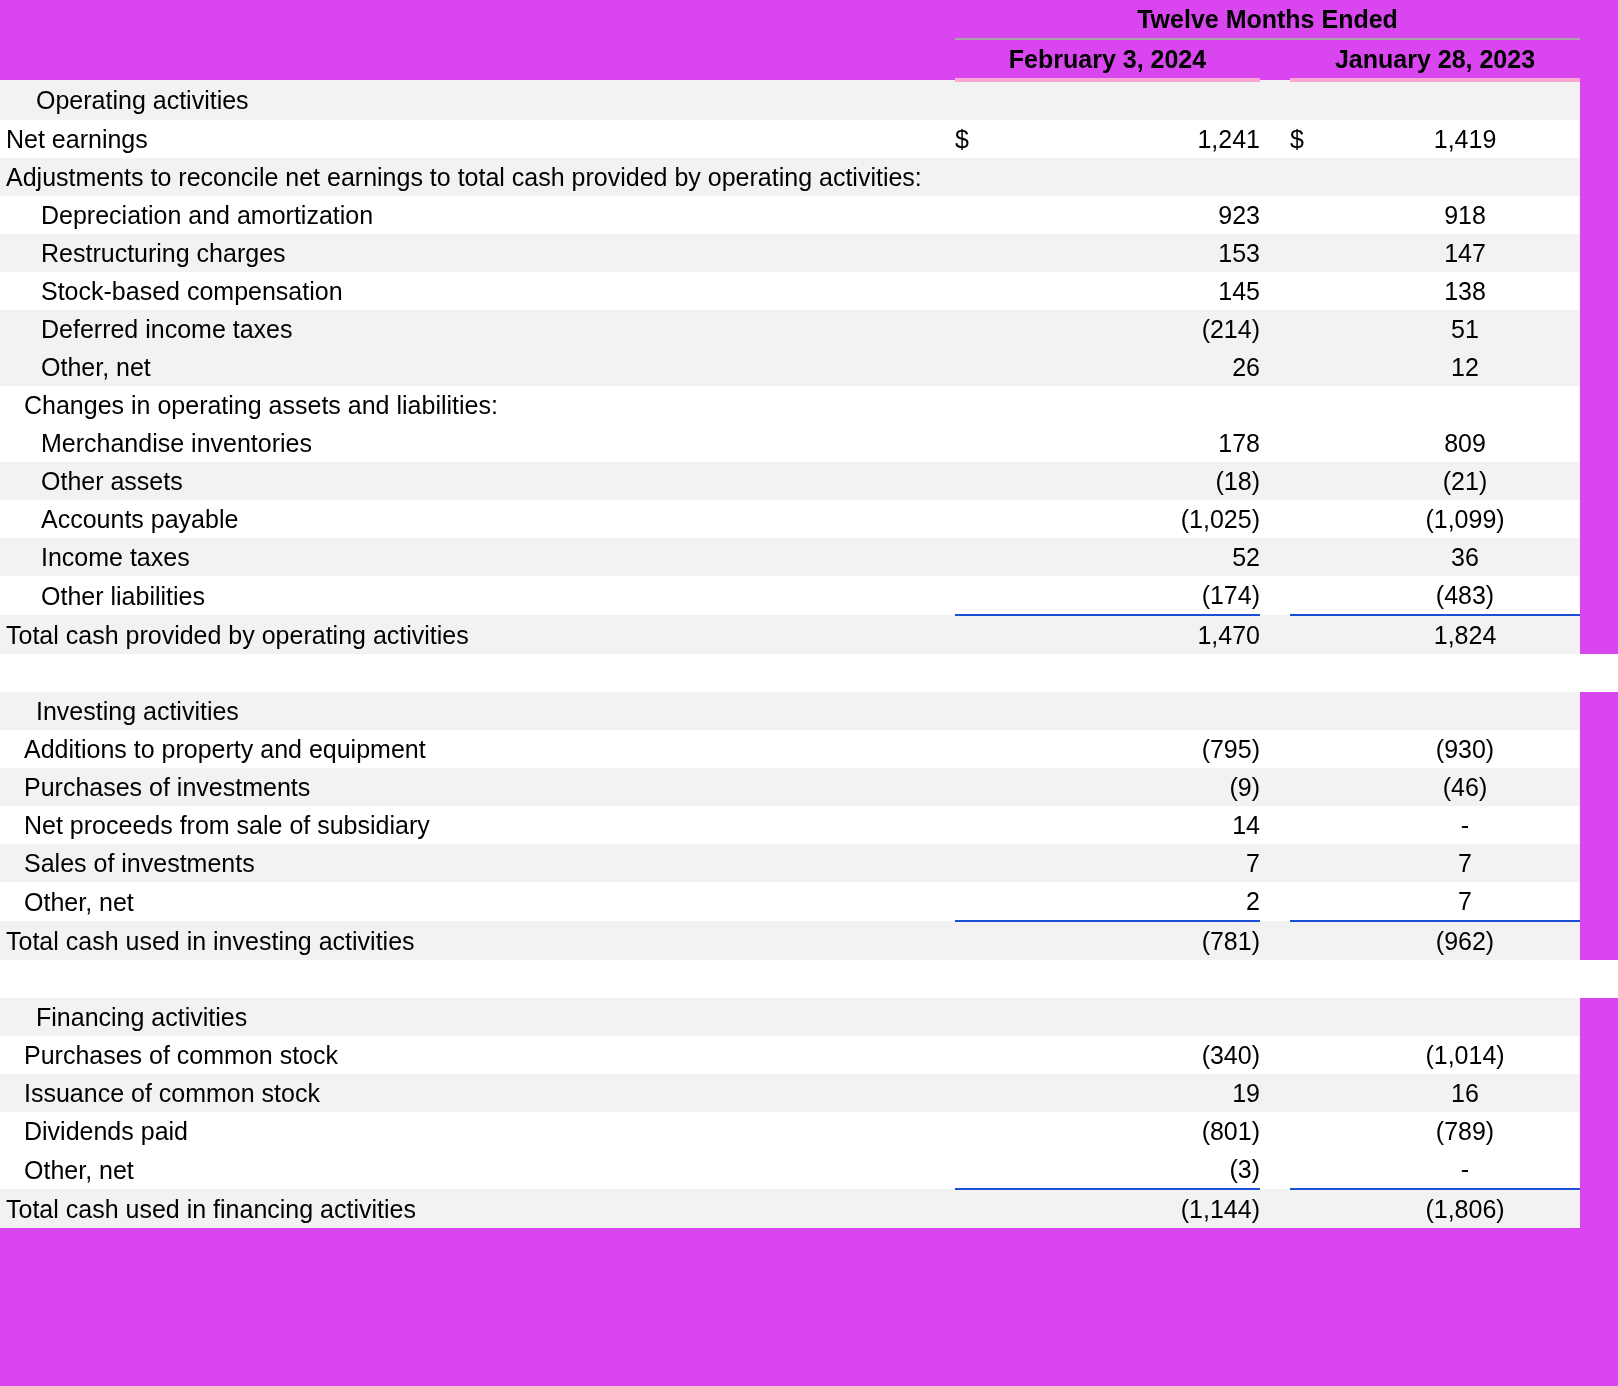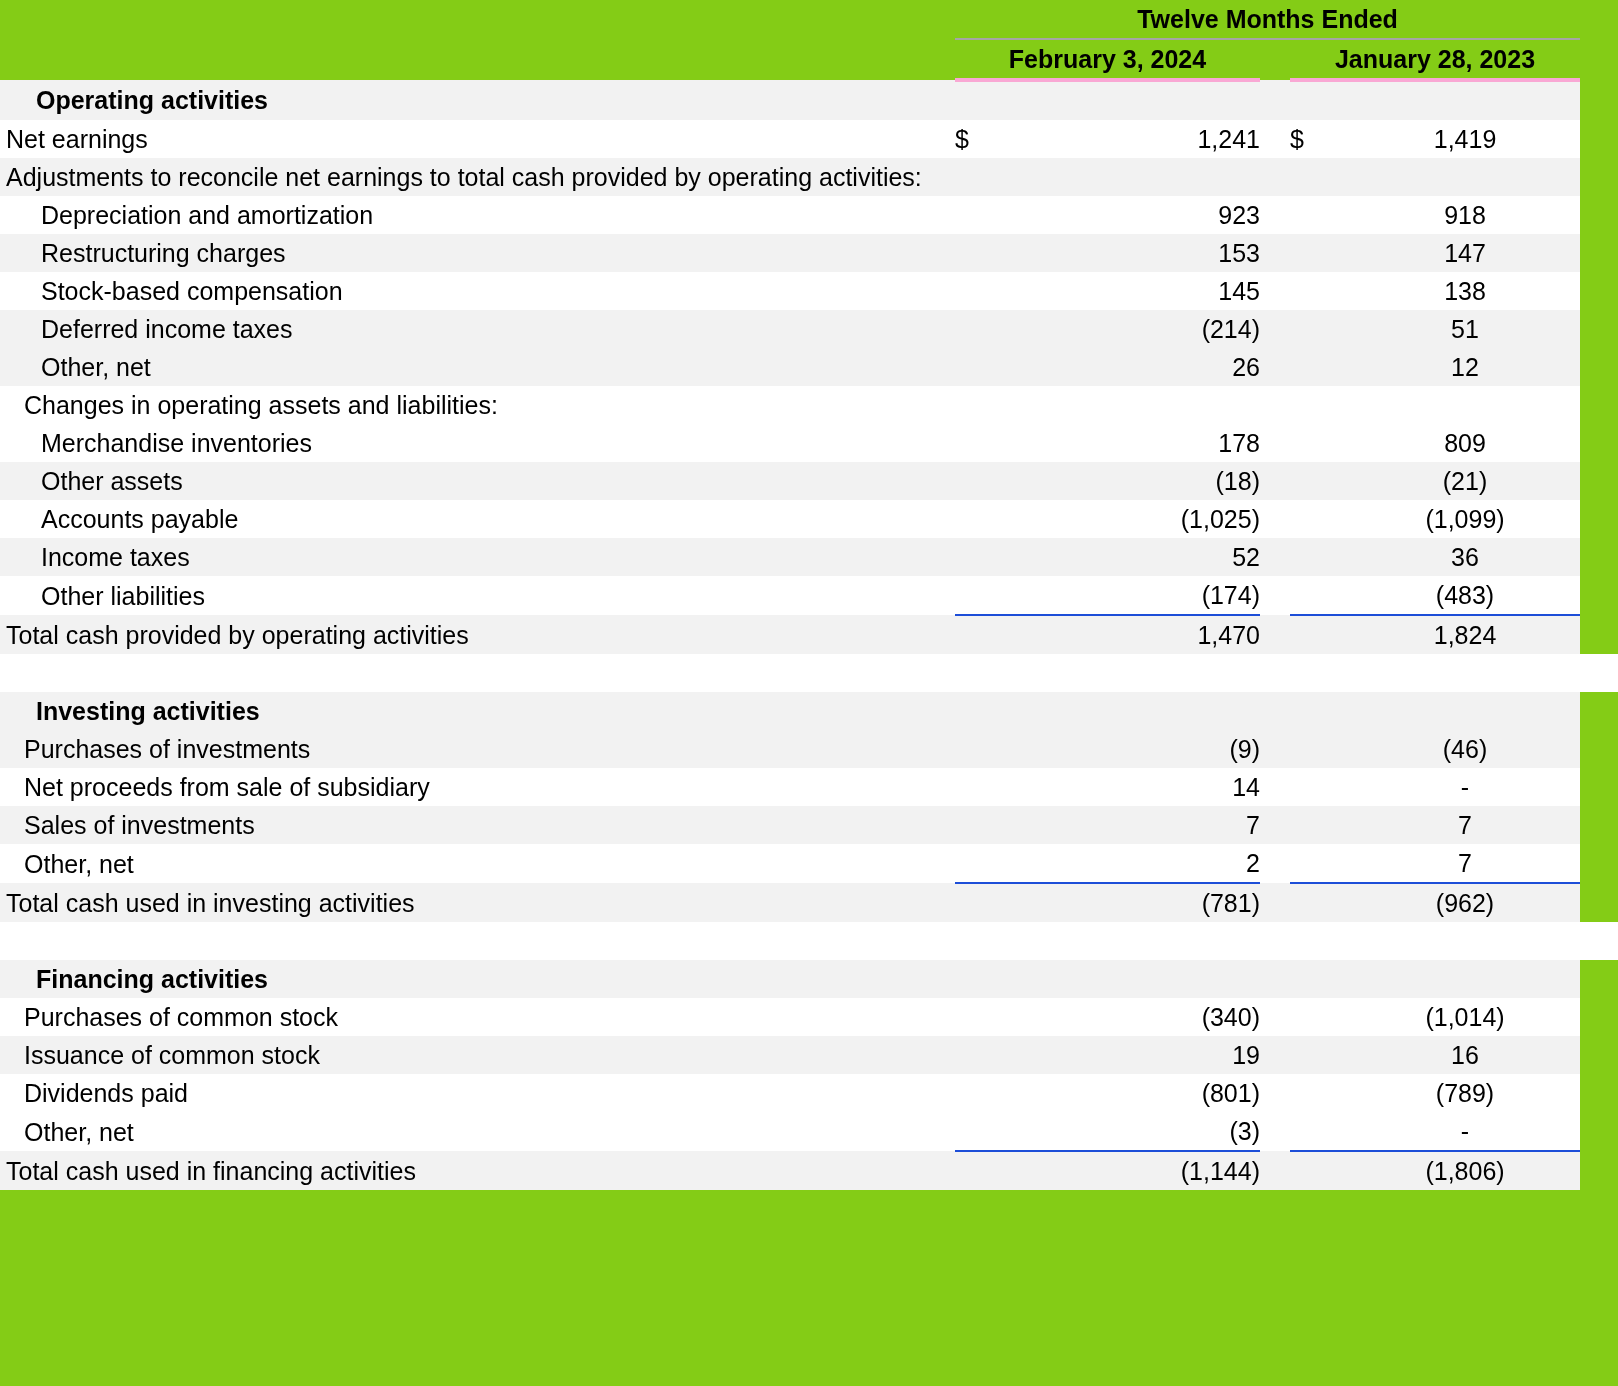--- a/index.html
+++ b/index.html
@@ -10,21 +10,21 @@
   body {
     font-family: "Liberation Sans", sans-serif;
     color: #000000;
     -webkit-font-smoothing: antialiased;
   }
   #page {
     position: relative;
     width: 1618px;
     height: 1386px;
     overflow: hidden;
-    background: #84cc16;
+    background: #d946ef;
   }
   table.cf {
     border-collapse: collapse;
     table-layout: fixed;
     width: 1618px;
     margin: 0;
     padding: 0;
   }
   table.cf col.c-label   { width: 955px; }
   table.cf col.c-cur1    { width: 60px;  }
@@ -72,21 +72,21 @@
   tr.shade td.sh { background: #f2f2f2; }
   tr.plain td.sh { background: #ffffff; }
 
   
   td.label { text-align: left; }
   .lbl { display: block; padding-left: 6px; }
   .ind0 { padding-left: 6px; }
   .ind1 { padding-left: 24px; }
   .ind2 { padding-left: 41px; }
   .ind-inv { padding-left: 24px; }
-  .bold { font-weight: bold; padding-left: 36px; }
+  .bold { font-weight: normal; padding-left: 36px; }
 
   
   td.cur { text-align: left; padding-left: 16px; }
   td.val { text-align: right; padding-right: 18px; }
   td.val2 { text-align: center; padding-right: 34px; }
 
   
   td.rule-top { border-top: 2px solid #1d4ed8; }
 
   
@@ -297,20 +297,31 @@
           <td class="label sh">
             <span class="lbl ind0 bold">Investing activities</span>
           </td>
           <td class="cur sh"></td>
           <td class="val sh"></td>
           <td class="sh"></td>
           <td class="cur sh"></td>
           <td class="val2 sh"></td>
           <td></td>
         </tr>
+        <tr class="plain">
+          <td class="label sh">
+            <span class="lbl ind-inv">Additions to property and equipment</span>
+          </td>
+          <td class="cur sh"></td>
+          <td class="val sh">(795)</td>
+          <td class="sh"></td>
+          <td class="cur sh"></td>
+          <td class="val2 sh">(930)</td>
+          <td></td>
+        </tr>
         <tr class="shade">
           <td class="label sh">
             <span class="lbl ind-inv">Purchases of investments</span>
           </td>
           <td class="cur sh"></td>
           <td class="val sh">(9)</td>
           <td class="sh"></td>
           <td class="cur sh"></td>
           <td class="val2 sh">(46)</td>
           <td></td>

